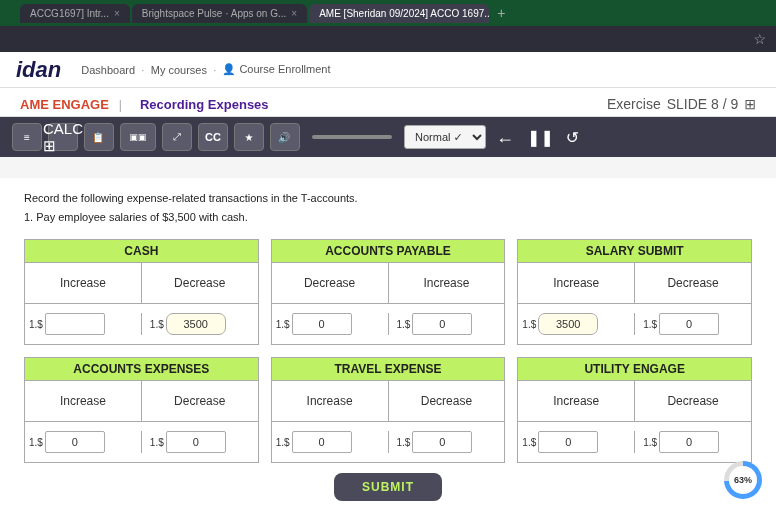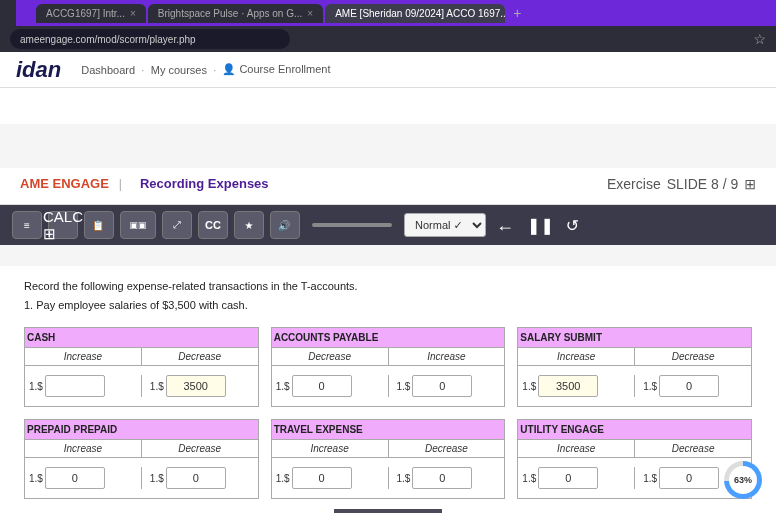--- a/index.html
+++ b/index.html
@@ -16,24 +16,23 @@
     .browser-chrome {
       background: #2d2d3a;
       height: 52px;
       display: flex;
       flex-direction: column;
     }
     .browser-tabs {
       display: flex;
       align-items: center;
       height: 28px;
-      background: #6d28d9;
+      background: #14532d;
       padding: 0 20px;
       gap: 2px;
-      margin-left: 16px;
     }
     .browser-tab {
       background: #2d2d3a;
       color: #aaa;
       font-size: 10px;
       padding: 4px 10px;
       border-radius: 6px 6px 0 0;
       display: flex;
       align-items: center;
       gap: 5px;
@@ -121,26 +120,25 @@
     .main-content {
       background: #f5f5f5;
       flex: 1;
       display: flex;
       flex-direction: column;
     }
 
     
     .ame-header {
       background: #fff;
-      padding: 8px 20px 12px 20px;
-      display: flex;
-      align-items: flex-start;
+      padding: 8px 20px 4px 20px;
+      display: flex;
+      align-items: flex-end;
       justify-content: space-between;
       border-bottom: 1px solid #ddd;
-      margin-top: 44px;
     }
     .ame-brand {
       font-size: 13px;
       font-weight: bold;
       color: #d4472a;
       display: flex;
       align-items: center;
       gap: 6px;
     }
     .ame-title {
@@ -231,40 +229,39 @@
     .t-accounts-grid {
       display: grid;
       grid-template-columns: 1fr 1fr 1fr;
       gap: 12px;
     }
     .t-account {
       border: 1px solid #aaa;
       background: #fff;
     }
     .t-account-title {
-      text-align: left;
-      font-size: 10px;
+      text-align: center;
+      font-size: 12px;
       font-weight: bold;
       color: #222;
       padding: 4px 2px;
       border-bottom: 1px solid #aaa;
-      background: #f0abfc;
+      background: #bef264;
     }
     .t-account-columns {
       display: flex;
       border-bottom: 1px solid #aaa;
     }
     .t-account-col {
       flex: 1;
       text-align: center;
-      font-size: 10px;
+      font-size: 12px;
       color: #333;
-      padding: 3px 2px;
+      padding: 13px 2px;
       border-right: 1px solid #aaa;
-      font-style: italic;
     }
     .t-account-col:last-child { border-right: none; }
     .t-account-inputs {
       display: flex;
       padding: 6px 4px;
       gap: 4px;
       align-items: center;
       min-height: 40px;
     }
     .t-input-group {
@@ -283,39 +280,40 @@
       border-radius: 2px;
       height: 22px;
       font-size: 11px;
       text-align: center;
       width: 60px;
       color: #333;
       background: #fff;
     }
     .t-input.filled {
       background: #fffde7;
+      border-radius: 7px;
     }
     .t-divider {
       width: 1px;
       height: 22px;
       background: #aaa;
       margin: 0 4px;
     }
 
     
     .submit-area {
       display: flex;
       justify-content: center;
       padding: 10px 0 6px 0;
     }
     .submit-btn {
       background: #4a4a5a;
-      color: #c4b5fd;
+      color: #bef264;
       border: none;
-      border-radius: 0;
+      border-radius: 8px;
       padding: 7px 28px;
       font-size: 12px;
       font-weight: bold;
       cursor: pointer;
       letter-spacing: 1px;
     }
 
     
     .progress-badge {
       position: absolute;
@@ -358,26 +356,25 @@
       <span>Brightspace Pulse · Apps on G...</span>
       <span class="tab-close">×</span>
     </div>
     <div class="browser-tab active">
       <span>AME [Sheridan 09/2024] ACCO 1697...</span>
 
     </div>
     <span class="tab-plus">+</span>
   </div>
   <div class="browser-addressbar">
-    <input class="address-input" readonly="" value="ameengage.com/mod/scorm/player.php" style="">
     <span class="star-icon">☆</span>
   </div>
 </div>
 
-<div class="app-container" style="position:relative;gap:36px;">
+<div class="app-container" style="position:relative;">
 
   <div class="app-header">
     <span class="brand-logo">idan</span>
     <div class="nav-breadcrumb">
       <a href="#">Dashboard</a>
       <span class="nav-sep">·</span>
       <a href="#">
         <span>My courses</span>
       </a>
       <span class="nav-sep">·</span>
@@ -499,21 +496,21 @@
             </div>
             <div class="t-divider"></div>
             <div class="t-input-group">
               <span class="t-input-label">1.$</span>
               <input class="t-input" type="text" value="0" style="">
             </div>
           </div>
         </div>
 
         <div class="t-account">
-          <div class="t-account-title">PREPAID PREPAID</div>
+          <div class="t-account-title">ACCOUNTS EXPENSES</div>
           <div class="t-account-columns">
             <div class="t-account-col">Increase</div>
             <div class="t-account-col">Decrease</div>
           </div>
           <div class="t-account-inputs">
             <div class="t-input-group">
               <span class="t-input-label">1.$</span>
               <input class="t-input" type="text" value="0" style="">
             </div>
             <div class="t-divider"></div>

